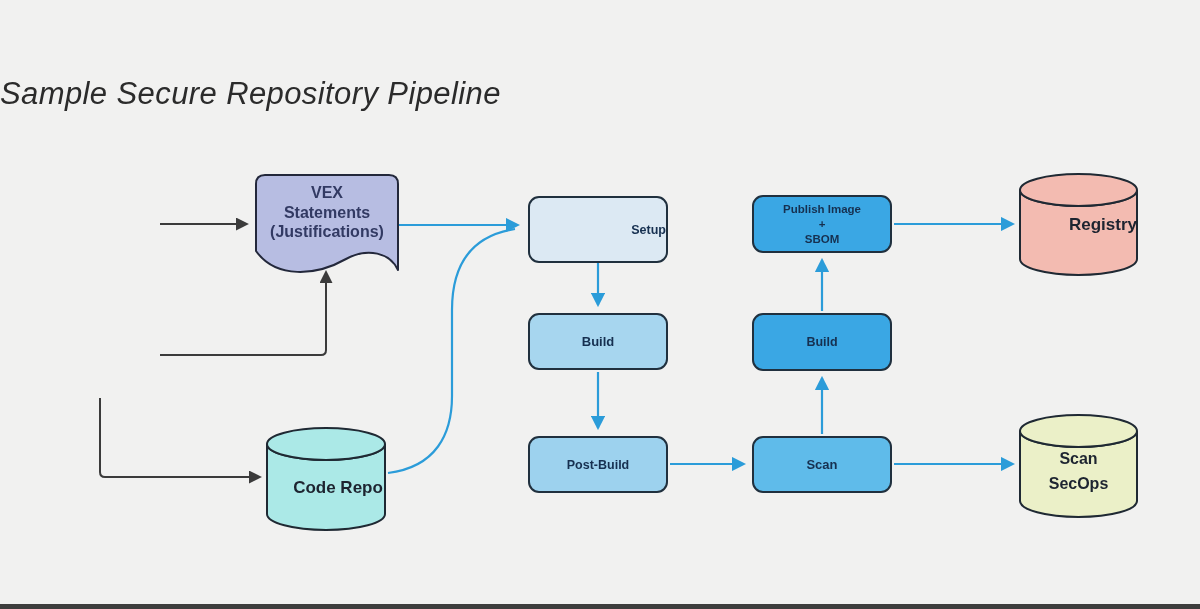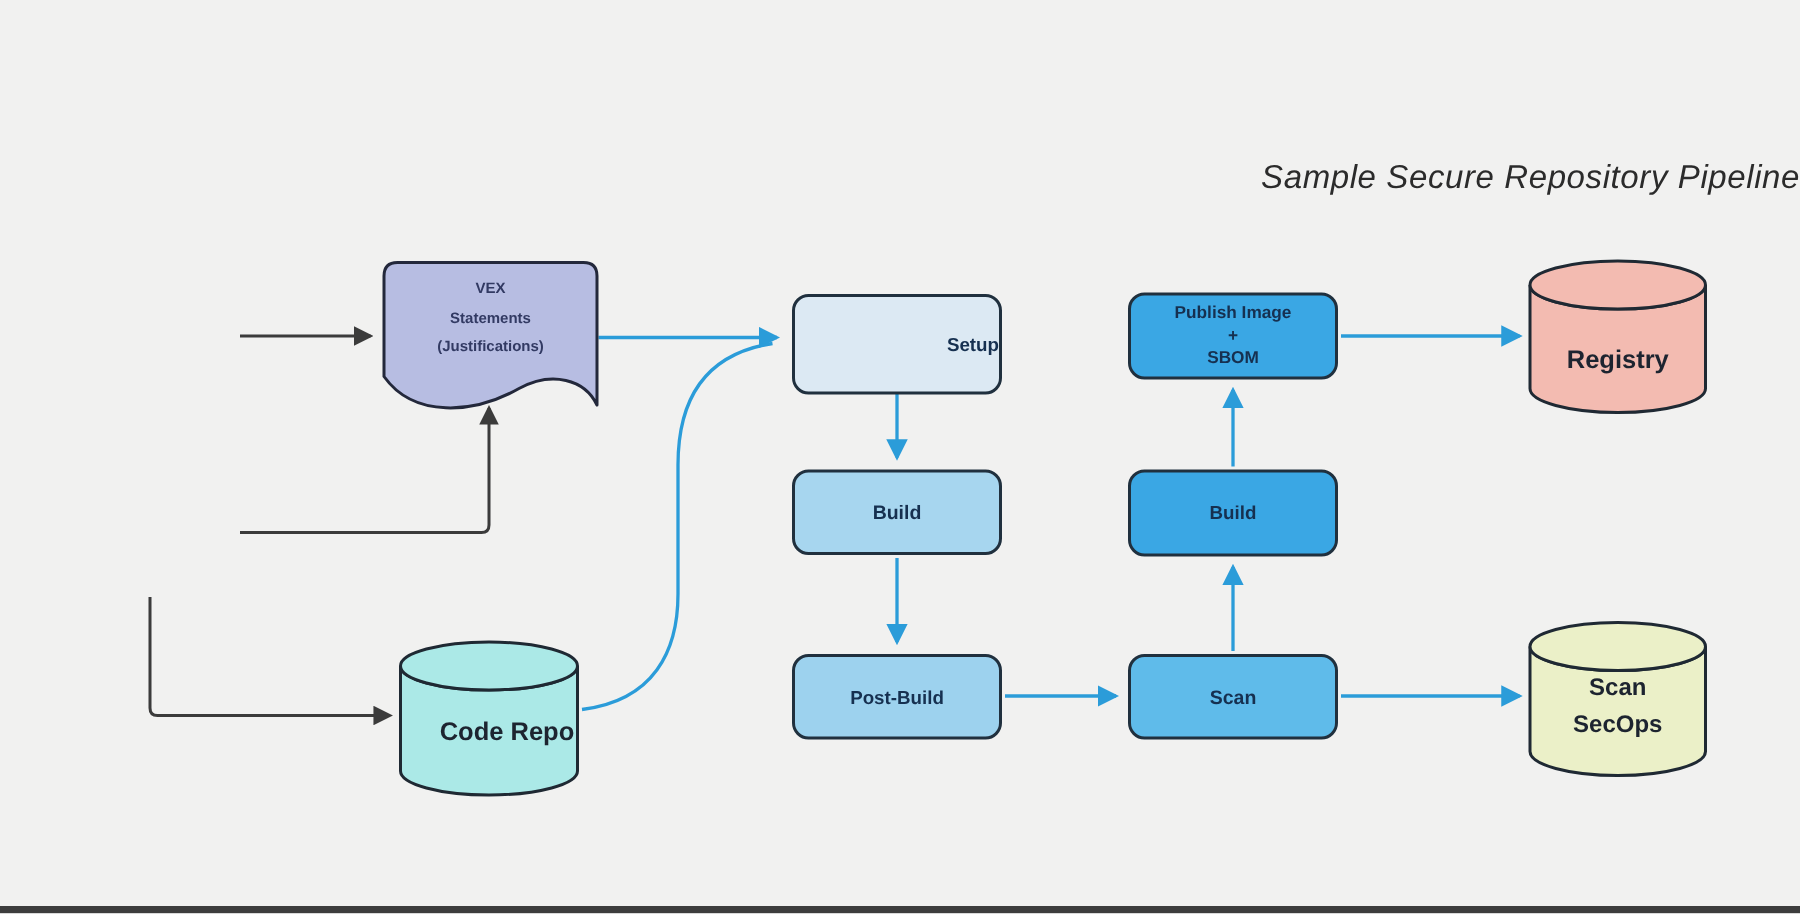--- a/index.html
+++ b/index.html
@@ -2,22 +2,22 @@
 <html><head>
 <meta charset="utf-8">
 <style>
   html,body { margin:0; padding:0; background:#f1f1f0; }
   .stage {
     position:relative; width:1200px; height:609px; overflow:hidden;
     background:#f1f1f0;
     font-family:"Liberation Sans", sans-serif;
   }
   .title {
-    position:absolute; left:0; right:0; top:105px;
-    text-align:right; font-size:22px; font-style:italic; font-weight:500;
+    position:absolute; left:0; right:0; top:76px;
+    text-align:left; font-size:31px; font-style:italic; font-weight:500;
     color:#2b2b2b; letter-spacing:0.4px;
   }
   svg.links { position:absolute; left:0; top:0; }
 
   .node {
     position:absolute; box-sizing:border-box;
     border:2px solid #20303e; border-radius:11px;
     display:flex; flex-direction:column; align-items:center; justify-content:center;
     text-align:center; font-weight:bold; color:#163050;
   }
@@ -26,28 +26,28 @@
   .developer { left:42px;  top:312px; width:118px; height:86px; background:#a9d8c4; }
   .setup     { left:528px; top:196px; width:140px; height:67px; background:#dce9f3; font-size:12.5px;align-items:flex-end; }
   .build     { left:528px; top:313px; width:140px; height:57px; background:#a7d6ef; font-size:13px; }
   .postbuild { left:528px; top:436px; width:140px; height:57px; background:#9dd2ee; font-size:12.5px; }
   .publish   { left:752px; top:195px; width:140px; height:58px; background:#3aa7e4; font-size:11.5px; line-height:15px; }
   .sign      { left:752px; top:313px; width:140px; height:58px; background:#3aa7e4; font-size:12.5px; }
   .scan      { left:752px; top:436px; width:140px; height:57px; background:#5fbbea; font-size:13px; }
 
   .vex-label {
     position:absolute; left:256px; top:183px; width:142px;
-    text-align:center; font-weight:bold; font-size:10px; line-height:19.5px;
+    text-align:center; font-weight:bold; font-size:16px; line-height:19.5px;
     color:#323a63;
   }
   .cyl-label {
     position:absolute; text-align:center; font-weight:bold; color:#1d2430;
   }
   .coderepo-label    { left:278px;  top:478px; width:120px; font-size:17px; }
-  .registry-label    { left:1020px; top:230px; width:117px; font-size:17px; }
+  .registry-label    { left:1020px; top:215px; width:117px; font-size:17px;text-align:right; }
   .scanreports-label { left:1020px; top:446px; width:117px; font-size:16px; line-height:25px; }
 
   .bottom-bar {
     position:absolute; left:0; right:0; bottom:0; height:5px; background:#3d3d3d;
   }
 </style>
 </head>
 <body>
 
 <div class="stage">

